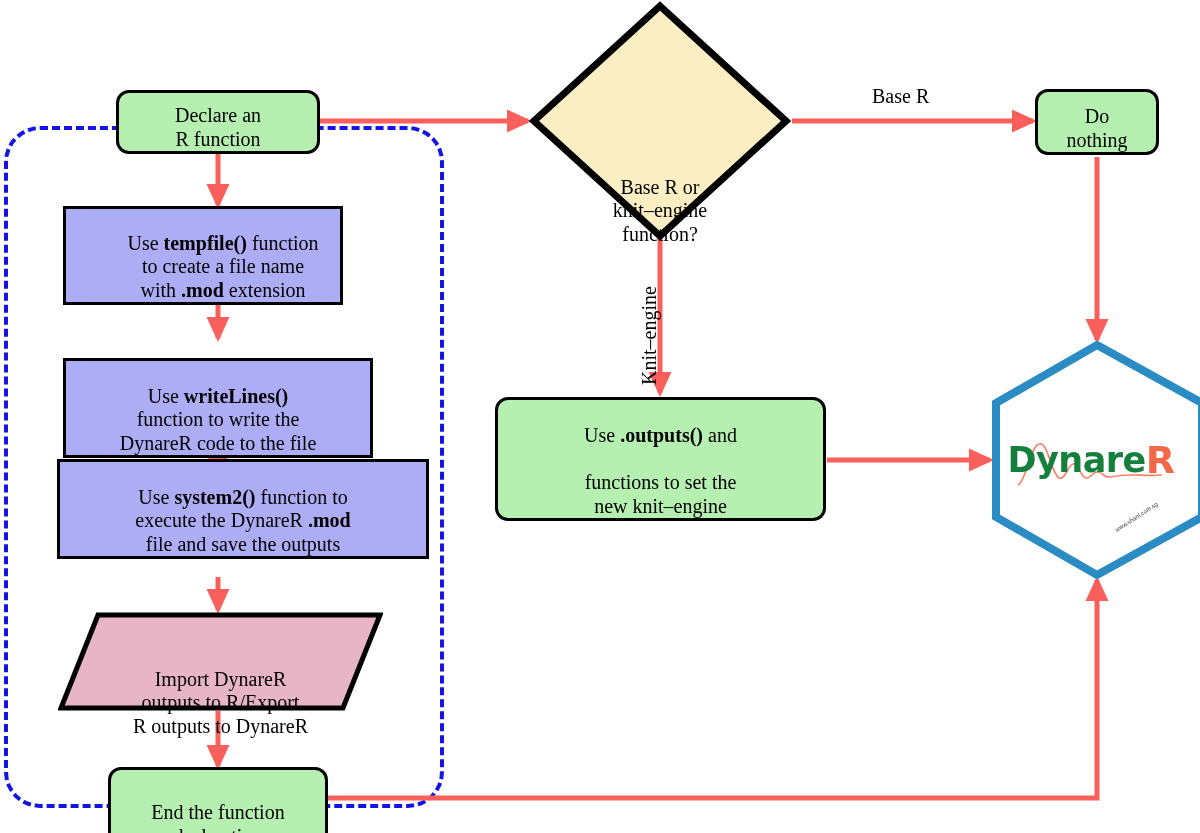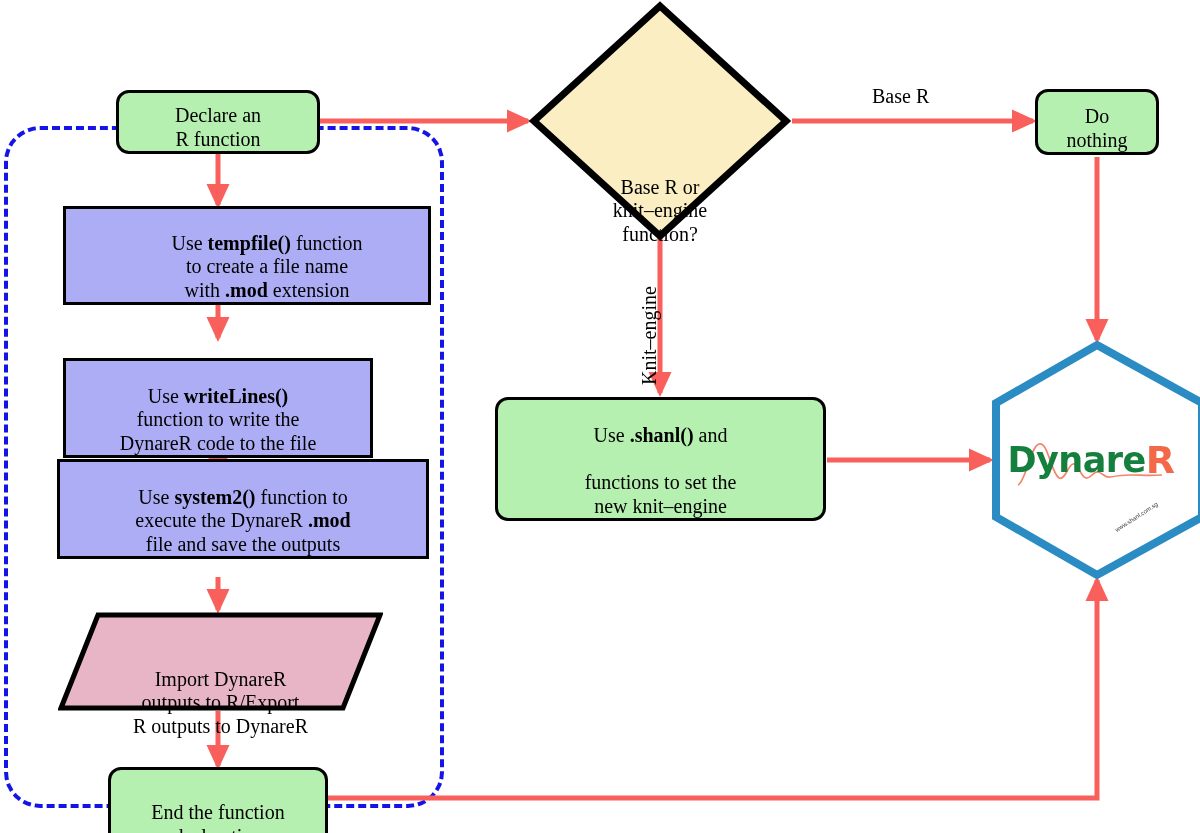--- a/index.html
+++ b/index.html
@@ -158,21 +158,21 @@
       <path d="M 1097 157 L 1097 340"></path>
 
       <path d="M 328 798 L 1097 798 L 1097 580"></path>
     </g>
   </svg>
 
   <div class="node n-round" style="left:116px; top:90px; width:204px; height:64px; font-size:20px; z-index:5;">
     <span class="txt">Declare an<br>R function</span>
   </div>
 
-  <div class="node n-rect" style="left:63px; top:206px; width:368px; height:99px; font-size:20px; z-index:5;padding-left:40px;">
+  <div class="node n-rect" style="left:63px; top:206px; width:280px; height:99px; font-size:20px; z-index:5;padding-left:40px;">
     <span class="txt">Use <b>tempfile()</b> function<br>to create a file name<br>with <b>.mod</b> extension</span>
   </div>
 
   <div class="node n-rect" style="left:63px; top:358px; width:310px; height:100px; font-size:20px; z-index:5;">
     <span class="txt">Use <b>writeLines()</b><br>function to write the<br>DynareR code to the file</span>
   </div>
 
   <div class="node n-rect" style="left:57px; top:459px; width:372px; height:100px; font-size:20px; z-index:5;">
     <span class="txt">Use <b>system2()</b> function to<br>execute the DynareR <b>.mod</b><br>file and save the outputs</span>
   </div>
@@ -193,21 +193,21 @@
       <polygon points="132,6 258,121 132,236 6,121" fill="#faeec2" stroke="#000000" stroke-width="7"></polygon>
     </svg>
     <span class="txt" style="margin-top:16px;">Base R or<br>knit–engine<br>function?</span>
   </div>
 
   <div class="node n-round" style="left:1035px; top:89px; width:124px; height:66px; font-size:20px; z-index:5;">
     <span class="txt">Do<br>nothing</span>
   </div>
 
   <div class="node n-round" style="left:495px; top:397px; width:331px; height:124px; font-size:20px; z-index:5;">
-    <span class="txt">Use <b>.shanl()</b> and<br><br>functions to set the<br>new knit–engine</span>
+    <span class="txt">Use <b>.outputs()</b> and<br><br>functions to set the<br>new knit–engine</span>
   </div>
 
   <div class="node n-hex" style="left:992px; top:340px; width:215px; height:240px; z-index:5;">
     <svg class="hex-shape" viewBox="0 0 215 240" preserveAspectRatio="none">
       <polygon points="105,5 210,63 210,177 105,235 4,177 4,63" fill="#ffffff" stroke="#2b8cc4" stroke-width="8"></polygon>
     </svg>
     <div class="inner" style="position:absolute; left:18px; top:91px; width:162px; height:58px;">
       <div class="logo">
         <svg class="logo-wave" width="162" height="58" viewBox="0 0 162 58">
           <path d="M8 54 C16 50 20 16 29 13 C38 10 41 42 49 47 C55 50 58 34 63 33

